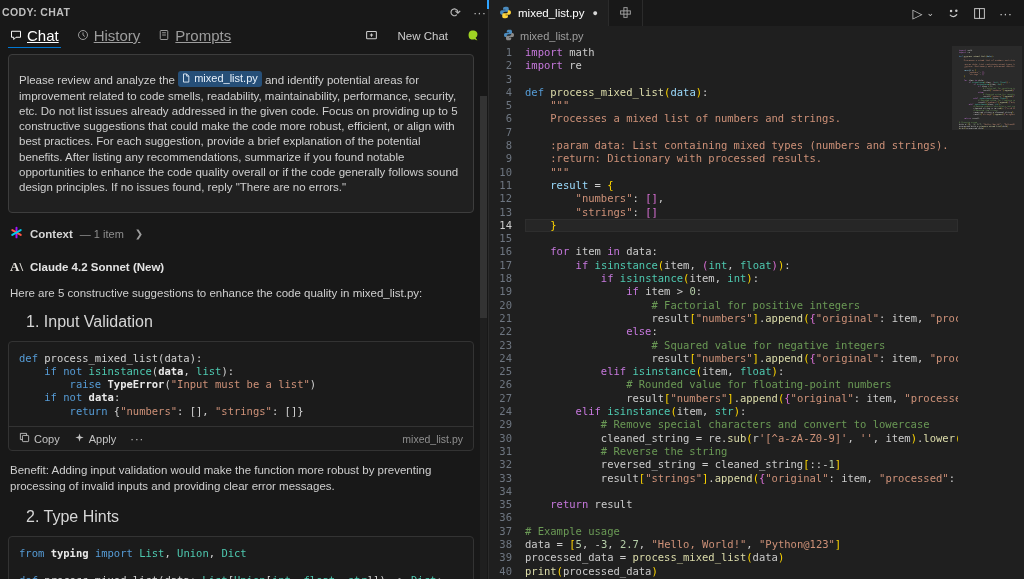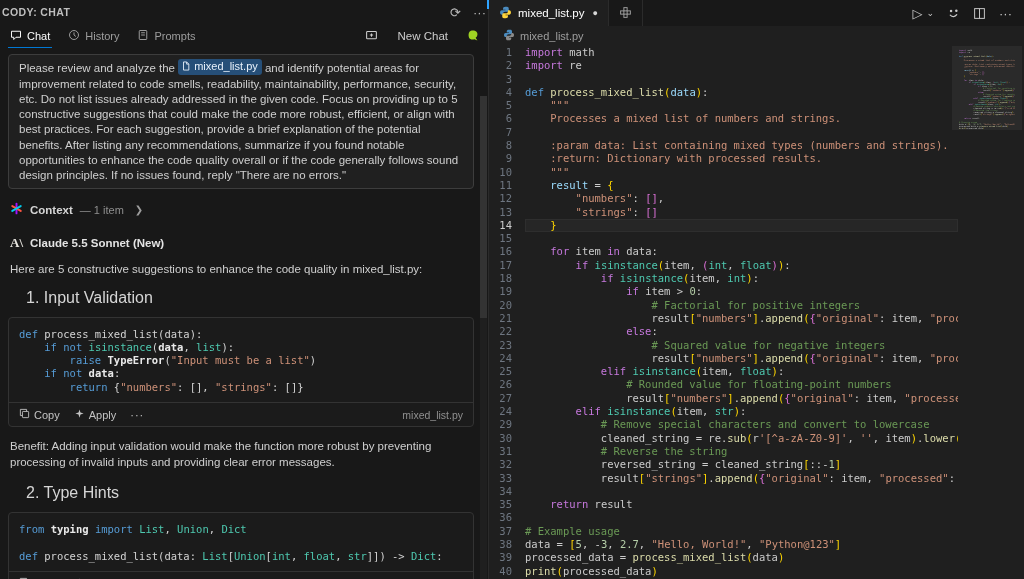--- a/index.html
+++ b/index.html
@@ -7,34 +7,34 @@
     font-family:"Liberation Sans", sans-serif; }
   .app { display:flex; width:1024px; height:579px; }
 
   
   .chat-panel { width:489px; height:100%; background:#181818; display:flex; flex-direction:column;
     border-right:1px solid #2b2b2b; position:relative; }
   .cp-header { height:24px; display:flex; align-items:center; padding:0 2px; }
   .cp-title { font-size:10.5px; letter-spacing:.4px; color:#bfbfbf; font-weight:bold; flex:1; }
   .cp-header .hicon { color:#b9b9b9; font-size:13px; margin-left:12px; cursor:pointer; line-height:1; }
   .cp-tabs { height:24px; display:flex; align-items:center; padding:0 8px; gap:14px; }
-  .cp-tab { display:flex; align-items:center; gap:5px; font-size:11px; color:#9d9d9d;
-    height:100%; cursor:pointer; border-bottom:1px solid transparent; padding:0 2px; }
+  .cp-tab { display:flex; align-items:center; gap:5px; font-size:15px; color:#9d9d9d;
+    height:100%; cursor:pointer; border-bottom:1px solid transparent; padding:0 2px;text-decoration:underline; }
   .cp-tab.active { color:#ffffff; border-bottom:1px solid #0078d4; }
   .cp-tab svg, .newchat svg { flex:0 0 auto; }
   .cp-tabs .spacer { flex:1; }
   .newchat { display:flex; align-items:center; gap:20px; font-size:11.5px; color:#cccccc; cursor:pointer; }
   .cody-green { width:14px; height:14px; margin-left:4px; }
 
   .cp-scroll { flex:1; overflow:hidden; padding:6px 14px 0 8px; position:relative; }
   .cp-scrollbar { position:absolute; right:1px; top:48px; bottom:0; width:7px; background:rgba(255,255,255,0.03); }
   .cp-scrollbar .thumb { width:100%; height:46%; background:rgba(255,255,255,0.09); }
 
   .msg-box { background:#202020; border:1px solid #3d3d3d; border-radius:4px;
-    padding:4px 10px; color:#cfcfcf; font-size:11.5px; line-height:1.33; }
+    padding:16px 10px; color:#cfcfcf; font-size:11.5px; line-height:1.33; }
   .file-chip { display:inline-flex; align-items:center; gap:3px; background:#264f78; color:#e8f1fb;
     border-radius:3px; padding:0 4px 1px 3px; font-size:11px; vertical-align:1px; cursor:pointer; }
   .file-chip svg { flex:0 0 auto; }
 
   .ctx-row { display:flex; align-items:center; gap:7px; margin:12px 2px 0 2px; cursor:pointer; }
   .ctx-label { font-size:11.5px; font-weight:bold; color:#d6d6d6; }
   .ctx-count { font-size:11px; color:#8f8f8f; }
   .ctx-chev { color:#9d9d9d; font-size:10px; margin-left:4px; }
 
   .model-row { display:flex; align-items:center; gap:7px; margin:16px 2px 0 2px; }
@@ -163,21 +163,21 @@
               <path d="M2.8 5l10.4 6" stroke="#ff5543"></path>
               <path d="M13.2 5L2.8 11" stroke="#00cbec"></path>
             </svg></span>
         <span class="ctx-label">Context</span>
         <span class="ctx-count">— 1 item</span>
         <span class="ctx-chev">❯</span>
       </div>
 
       <div class="model-row">
         <span class="claude-logo">A\</span>
-        <span class="model-name">Claude 5.5 Sonnet (New)</span>
+        <span class="model-name">Claude 4.2 Sonnet (New)</span>
       </div>
 
       <p class="intro">Here are 5 constructive suggestions to enhance the code quality in mixed_list.py:</p>
       <p class="sug-title">1. Input Validation</p>
 
       <div class="code-card chat-code">
         <div class="code"><div class="eline"><span class="t-kb">def</span><span class="t-p"> process_mixed_list(data):</span></div><div class="eline"><span class="t-p">    </span><span class="t-kb">if</span><span class="t-p"> </span><span class="t-kb">not</span><span class="t-p"> </span><span class="t-cl">isinstance</span><span class="t-p">(</span><span class="t-bo">data</span><span class="t-p">, </span><span class="t-cl">list</span><span class="t-p">):</span></div><div class="eline"><span class="t-p">        </span><span class="t-kb">raise</span><span class="t-p"> </span><span class="t-bo">TypeError</span><span class="t-p">(</span><span class="t-st">"Input must be a list"</span><span class="t-p">)</span></div><div class="eline"><span class="t-p">    </span><span class="t-kb">if</span><span class="t-p"> </span><span class="t-kb">not</span><span class="t-p"> </span><span class="t-bo">data</span><span class="t-p">:</span></div><div class="eline"><span class="t-p">        </span><span class="t-kb">return</span><span class="t-p"> {</span><span class="t-st">"numbers"</span><span class="t-p">: [], </span><span class="t-st">"strings"</span><span class="t-p">: []}</span></div></div>
         <div class="cfooter">
           <span class="fbtn">
             <span><svg width="11" height="11" viewBox="0 0 16 16" fill="none" stroke="#c3c3c3" stroke-width="1.3">

